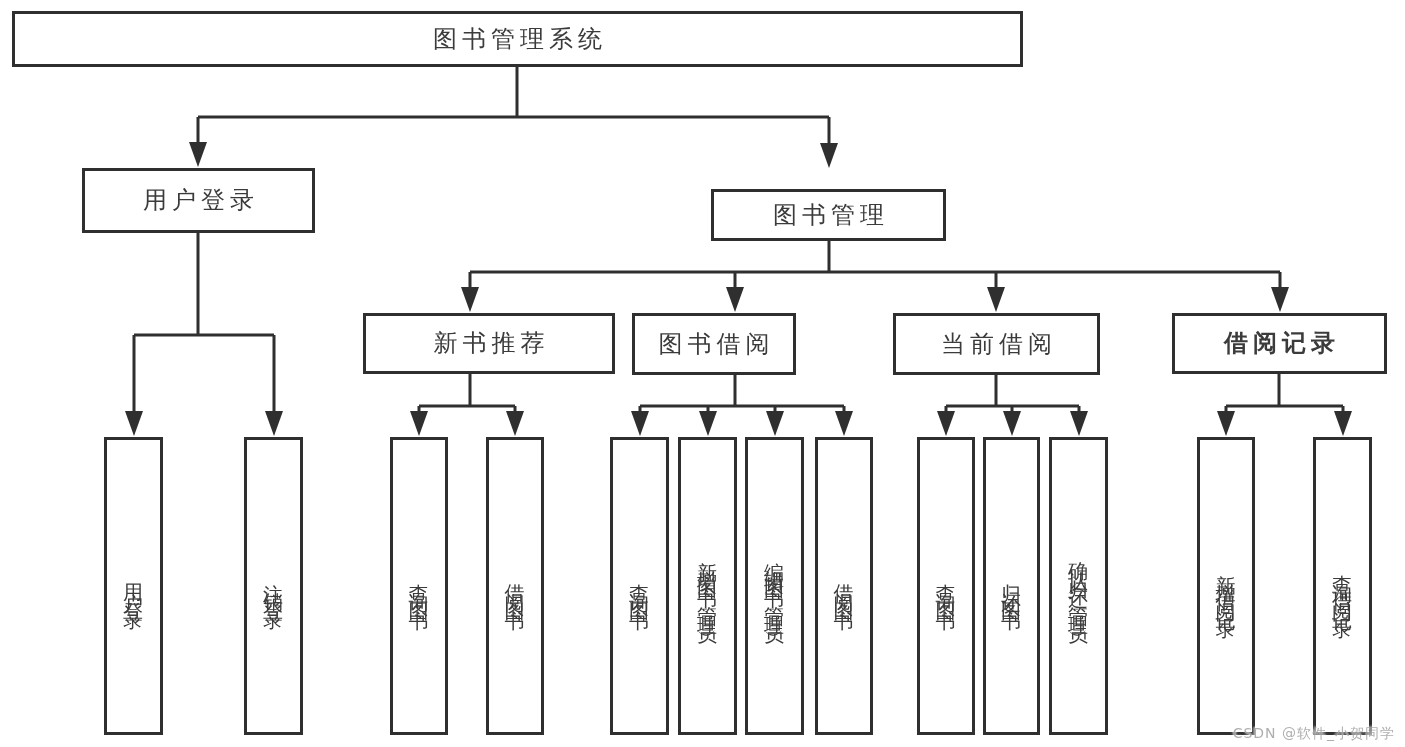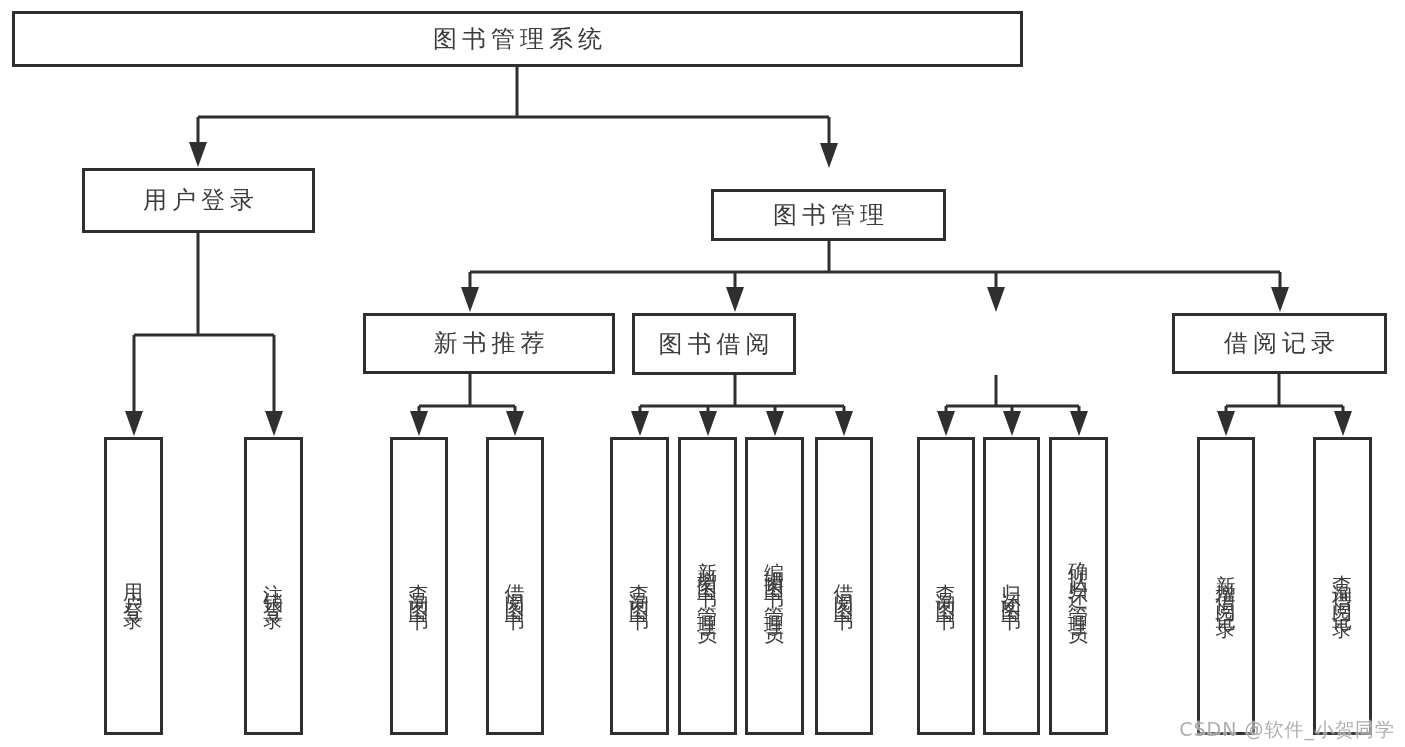--- a/index.html
+++ b/index.html
@@ -16,21 +16,21 @@
     z-index:2;font-size:24px;letter-spacing:5px;text-indent:5px;
     line-height:1.2;white-space:nowrap;
   }
   .vbox{
     writing-mode:vertical-rl;text-orientation:mixed;
     font-size:20px;letter-spacing:9px;text-indent:0;
     padding:6px 0;
   }
   .watermark{
     position:absolute;right:10px;bottom:4px;z-index:6;
-    font-size:19px;color:#a8a8a8;letter-spacing:1px;opacity:.92;
+    font-size:14px;color:#a8a8a8;letter-spacing:1px;opacity:.92;
     text-shadow:1px 1px 2px rgba(255,255,255,.95),-1px -1px 2px rgba(255,255,255,.95);
   }
 </style>
 </head>
 <body>
 
 <div class="stage">
 
   <svg class="connectors" width="1405" height="747" viewBox="0 0 1405 747" aria-hidden="true">
     <g stroke="#2f2f2f" stroke-width="3" fill="none">
@@ -72,21 +72,22 @@
     </g>
   </svg>
 
   <div class="box" style="left:12px;top:11px;width:1011px;height:56px;">图书管理系统</div>
 
   <div class="box" style="left:82px;top:168px;width:233px;height:65px;">用户登录</div>
   <div class="box" style="left:711px;top:169px;width:235px;height:52px;margin-top:20px;">图书管理</div>
 
   <div class="box" style="left:363px;top:313px;width:252px;height:61px;">新书推荐</div>
   <div class="box" style="left:632px;top:313px;width:164px;height:62px;">图书借阅</div>
-  <div class="box" style="left:1172px;top:313px;width:215px;height:61px;">借阅记录</div>
+  <div class="box" style="left:893px;top:313px;width:207px;height:62px;">当前借阅</div>
+  <div class="box" style="left:1172px;top:313px;width:215px;height:61px;font-weight:bold;">借阅记录</div>
 
   <div class="box vbox" style="left:104px;top:437px;width:59px;height:298px;">用户登录</div>
   <div class="box vbox" style="left:244px;top:437px;width:59px;height:298px;">注销登录</div>
 
   <div class="box vbox" style="left:390px;top:437px;width:58px;height:298px;">查询图书</div>
   <div class="box vbox" style="left:486px;top:437px;width:58px;height:298px;">借阅图书</div>
 
   <div class="box vbox" style="left:610px;top:437px;width:59px;height:298px;">查询图书</div>
   <div class="box vbox" style="left:678px;top:437px;width:59px;height:298px;">新增图书（管理员）</div>
   <div class="box vbox" style="left:745px;top:437px;width:59px;height:298px;">编辑图书（管理员）</div>

